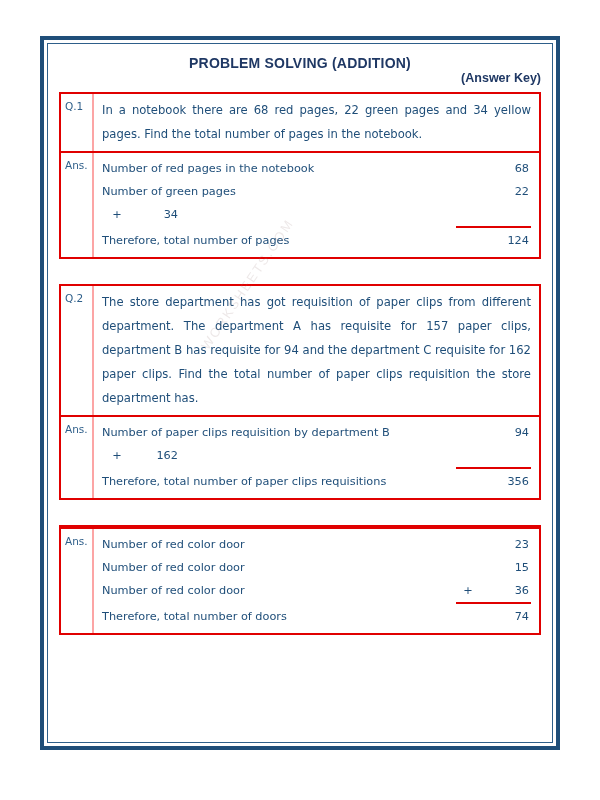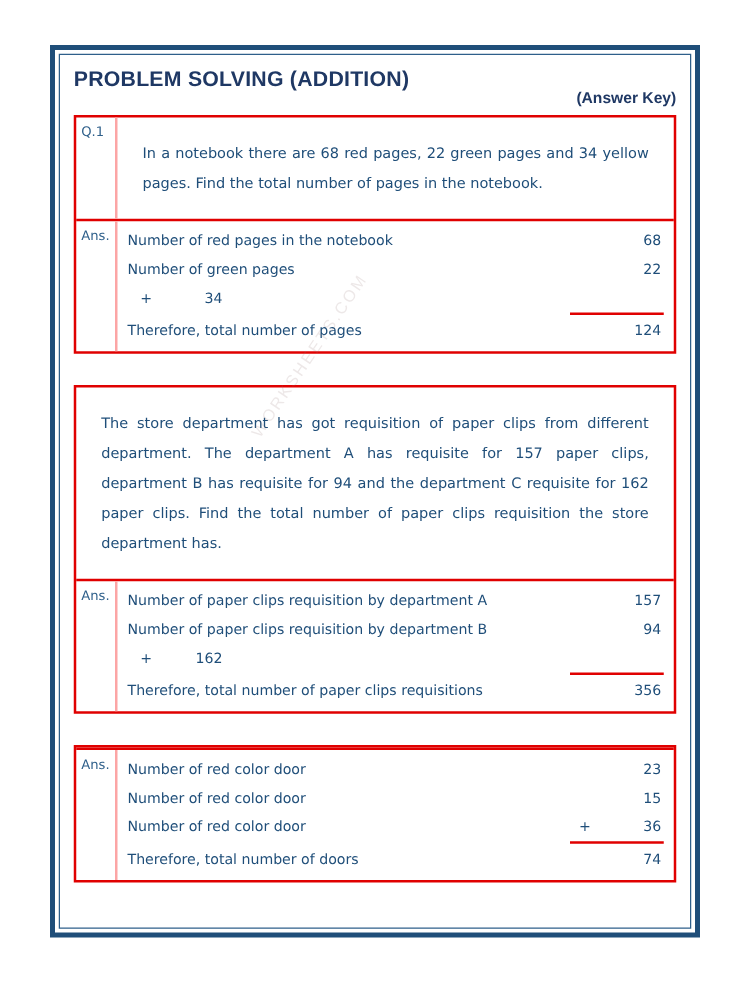--- a/index.html
+++ b/index.html
@@ -56,25 +56,25 @@
     font-size: 13px;
     letter-spacing: 2px;
     color: rgba(150, 120, 120, 0.17);
     white-space: nowrap;
     pointer-events: none;
     user-select: none;
   }
 
   
   .sheet-title {
-    text-align: left;
+    text-align: center;
     color: #1f3864;
     font-family: "Liberation Sans", sans-serif;
     font-weight: bold;
-    font-size: 17px;
+    font-size: 14px;
     line-height: 15px;
     letter-spacing: 0.2px;
     margin: 4px 0 0 0;
   }
   .sheet-subtitle {
     text-align: right;
     color: #1f3864;
     font-family: "Liberation Sans", sans-serif;
     font-weight: bold;
     font-size: 12.5px;
@@ -112,21 +112,21 @@
     min-width: 0;
   }
 
   
   .question-text {
     color: #1f4e79;
     font-size: 11.6px;
     line-height: 24px;
     text-align: justify;
     text-align-last: left;
-    margin: 12px;
+    margin: 0;
   }
 
   
   .ans-line {
     display: flex;
     align-items: center;
     color: #1f4e79;
     font-size: 11.3px;
     line-height: 23px;
   }
@@ -194,32 +194,28 @@
                 <div class="ans-line total-line">
                   <span class="ans-desc">Therefore, total number of pages</span>
                   <span class="ans-plus"></span>
                   <span class="ans-value">124</span>
                 </div>
               </div>
             </div>
           </div>
           <div class="problem-block">
             <div class="problem-row question-row">
+              <div class="row-label">Q.2</div>
               <div class="row-content">
                 <p class="question-text">The store department has got requisition of paper clips from different department. The department A has requisite for 157 paper clips, department B has requisite for 94 and the department C requisite for 162 paper clips. Find the total number of paper clips requisition the store department has.</p>
               </div>
             </div>
             <div class="problem-row answer-row">
               <div class="row-label">Ans.</div>
               <div class="row-content">
-                <div class="ans-line">
-                  <span class="ans-desc">Number of paper clips requisition by department A</span>
-                  <span class="ans-plus"></span>
-                  <span class="ans-value">157</span>
-                </div>
                 <div class="ans-line">
                   <span class="ans-desc">Number of paper clips requisition by department B</span>
                   <span class="ans-plus"></span>
                   <span class="ans-value">94</span>
                 </div>
                 <div class="ans-line rule-under">
                   <span class="ans-plus">+</span>
                   <span class="ans-value">162</span>
                 </div>
                 <div class="ans-line total-line">

